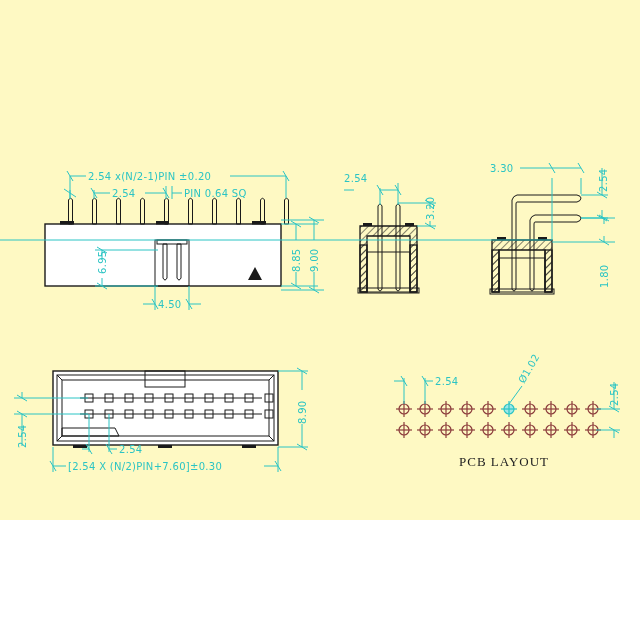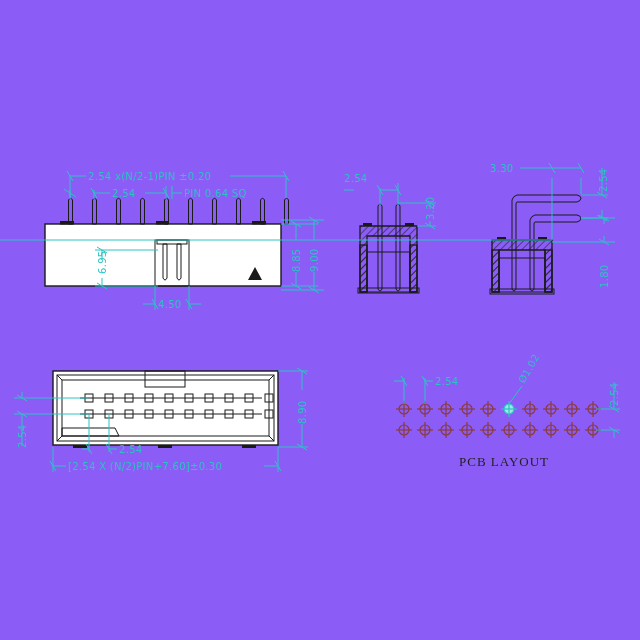--- a/index.html
+++ b/index.html
@@ -9,22 +9,22 @@
   }
   body {
     width: 640px;
     height: 640px;
     font-family: "Liberation Sans", sans-serif;
     overflow: hidden;
   }
   #sheet {
     position: relative;
     width: 640px;
-    height: 640px;
-    background: #8b5cf6;
+    height: 520px;
+    background: #fef9c3;
   }
   #drawing {
     position: absolute;
     left: 0;
     top: 0;
     width: 640px;
     height: 640px;
   }
   .dim-text {
     font-family: "DejaVu Sans", sans-serif;

